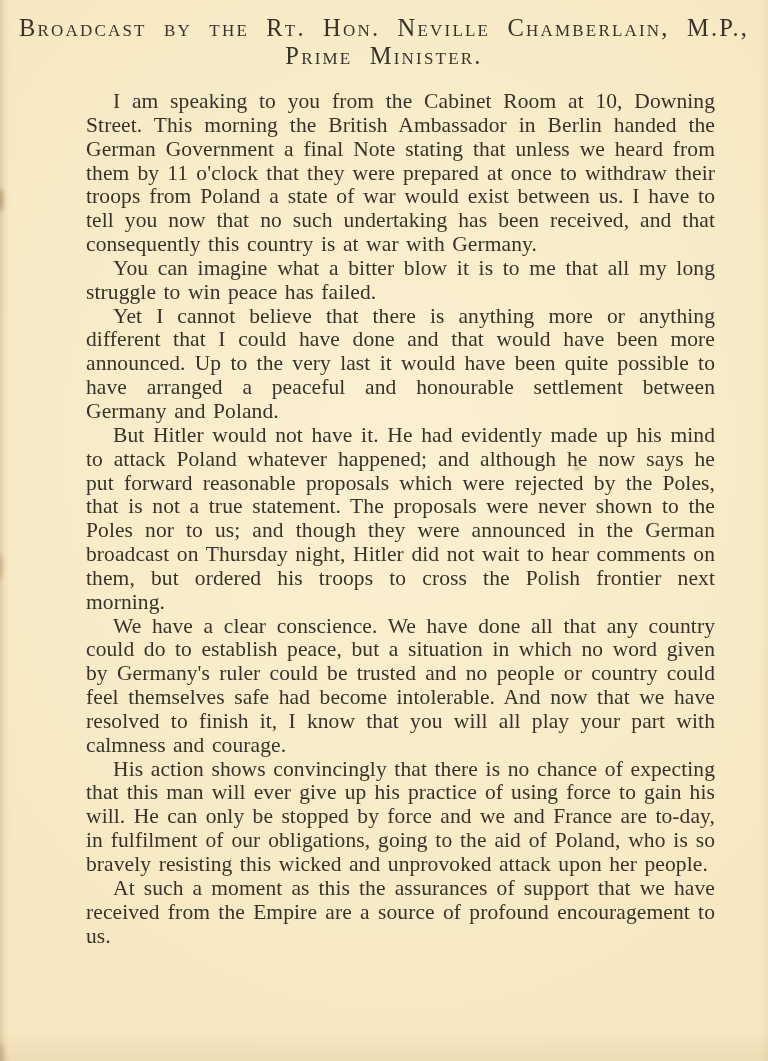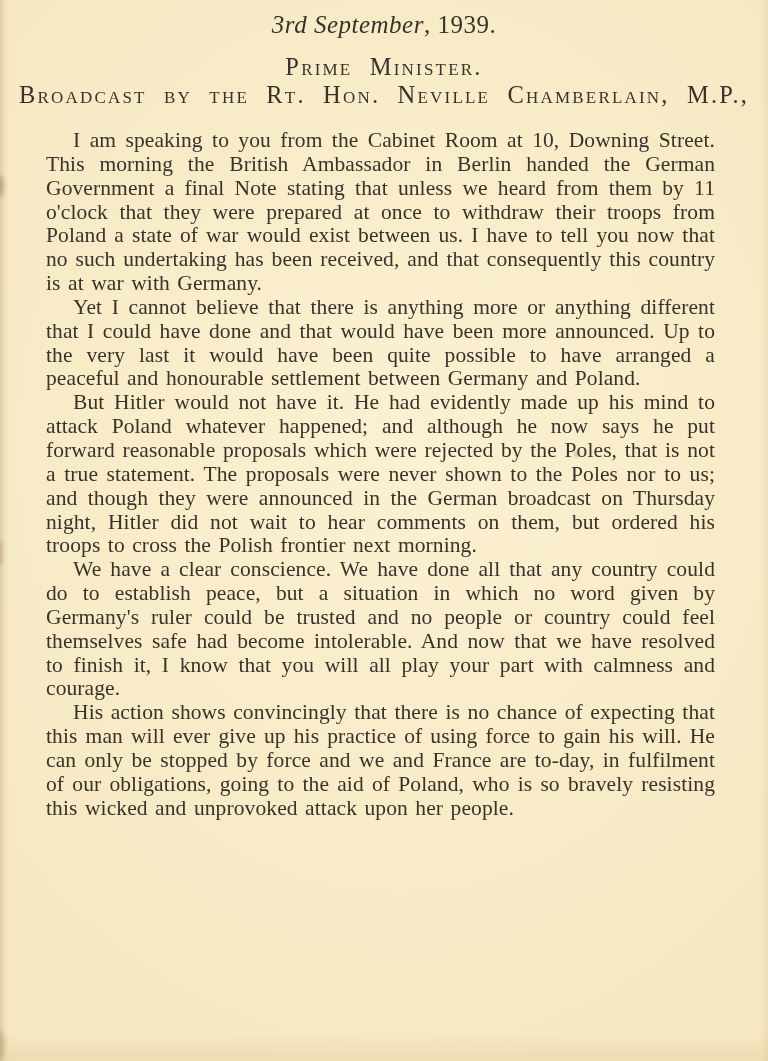--- a/index.html
+++ b/index.html
@@ -39,21 +39,21 @@
     text-align: center;
     font-variant: small-caps;
     font-size: 24.5px;
     line-height: 28px;
     letter-spacing: 2.2px;
     word-spacing: 9px;
   }
   .heading-line { display: block; }
   .doc-body {
     margin-top: 20px;
-    padding: 0 53px 0 46px;
+    padding: 0 53px 0 86px;
     font-size: 21.5px;
     line-height: 23.85px;
     word-spacing: 2px;
     letter-spacing: 0.1px;
   }
   .doc-body p {
     margin: 0;
     text-align: justify;
     text-indent: 27px;
   }
@@ -68,33 +68,34 @@
   .smudge-a { left: -3px; top: 175px; width: 7px;  height: 22px; }
   .smudge-b { left: -3px; top: 540px; width: 6px;  height: 26px; opacity: .7; }
   .smudge-c { left: 574px; top: 451px; width: 6px; height: 6px;  opacity: .8; filter: blur(1px); }
   .smudge-d { left: -4px; top: 1030px; width: 9px; height: 30px; opacity: .6; }
 </style>
 </head>
 <body>
 
 <div class="page">
 
-  <div class="date-line"><span class="date-italic">3rd September</span><span class="date-year">, 1939.</span></div>
 
   <div class="doc-heading">
+    <span class="heading-line">Broadcast by the Rt. Hon. Neville Chamberlain, M.P.,</span>
     <span class="heading-line">Prime Minister.</span>
-    <span class="heading-line">Broadcast by the Rt. Hon. Neville Chamberlain, M.P.,</span>
   </div>
 
   <div class="doc-body">
     <p>I am speaking to you from the Cabinet Room at 10, Downing Street.  This morning the British Ambassador in Berlin handed the German Government a final Note stating that unless we heard from them by 11 o'clock that they were prepared at once to withdraw their troops from Poland a state of war would exist between us.  I have to tell you now that no such undertaking has been received, and that consequently this country is at war with Germany.</p>
+    <p>You can imagine what a bitter blow it is to me that all my long struggle to win peace has failed.</p>
     <p>Yet I cannot believe that there is anything more or anything different that I could have done and that would have been more announced.  Up to the very last it would have been quite possible to have arranged a peaceful and honourable settlement between Germany and Poland.</p>
     <p>But Hitler would not have it.  He had evidently made up his mind to attack Poland whatever happened; and although he now says he put forward reasonable proposals which were rejected by the Poles, that is not a true statement.  The proposals were never shown to the Poles nor to us; and though they were announced in the German broadcast on Thursday night, Hitler did not wait to hear comments on them, but ordered his troops to cross the Polish frontier next morning.</p>
     <p>We have a clear conscience.  We have done all that any country could do to establish peace, but a situation in which no word given by Germany's ruler could be trusted and no people or country could feel themselves safe had become intolerable. And now that we have resolved to finish it, I know that you will all play your part with calmness and courage.</p>
     <p>His action shows convincingly that there is no chance of expecting that this man will ever give up his practice of using force to gain his will.  He can only be stopped by force and we and France are to-day, in fulfilment of our obligations, going to the aid of Poland, who is so bravely resisting this wicked and unprovoked attack upon her people.</p>
+    <p>At such a moment as this the assurances of support that we have received from the Empire are a source of profound encouragement to us.</p>
   </div>
 
   <div class="smudge smudge-a"></div>
   <div class="smudge smudge-b"></div>
   <div class="smudge smudge-c"></div>
   <div class="smudge smudge-d"></div>
 
 </div>
 
 </body></html>

